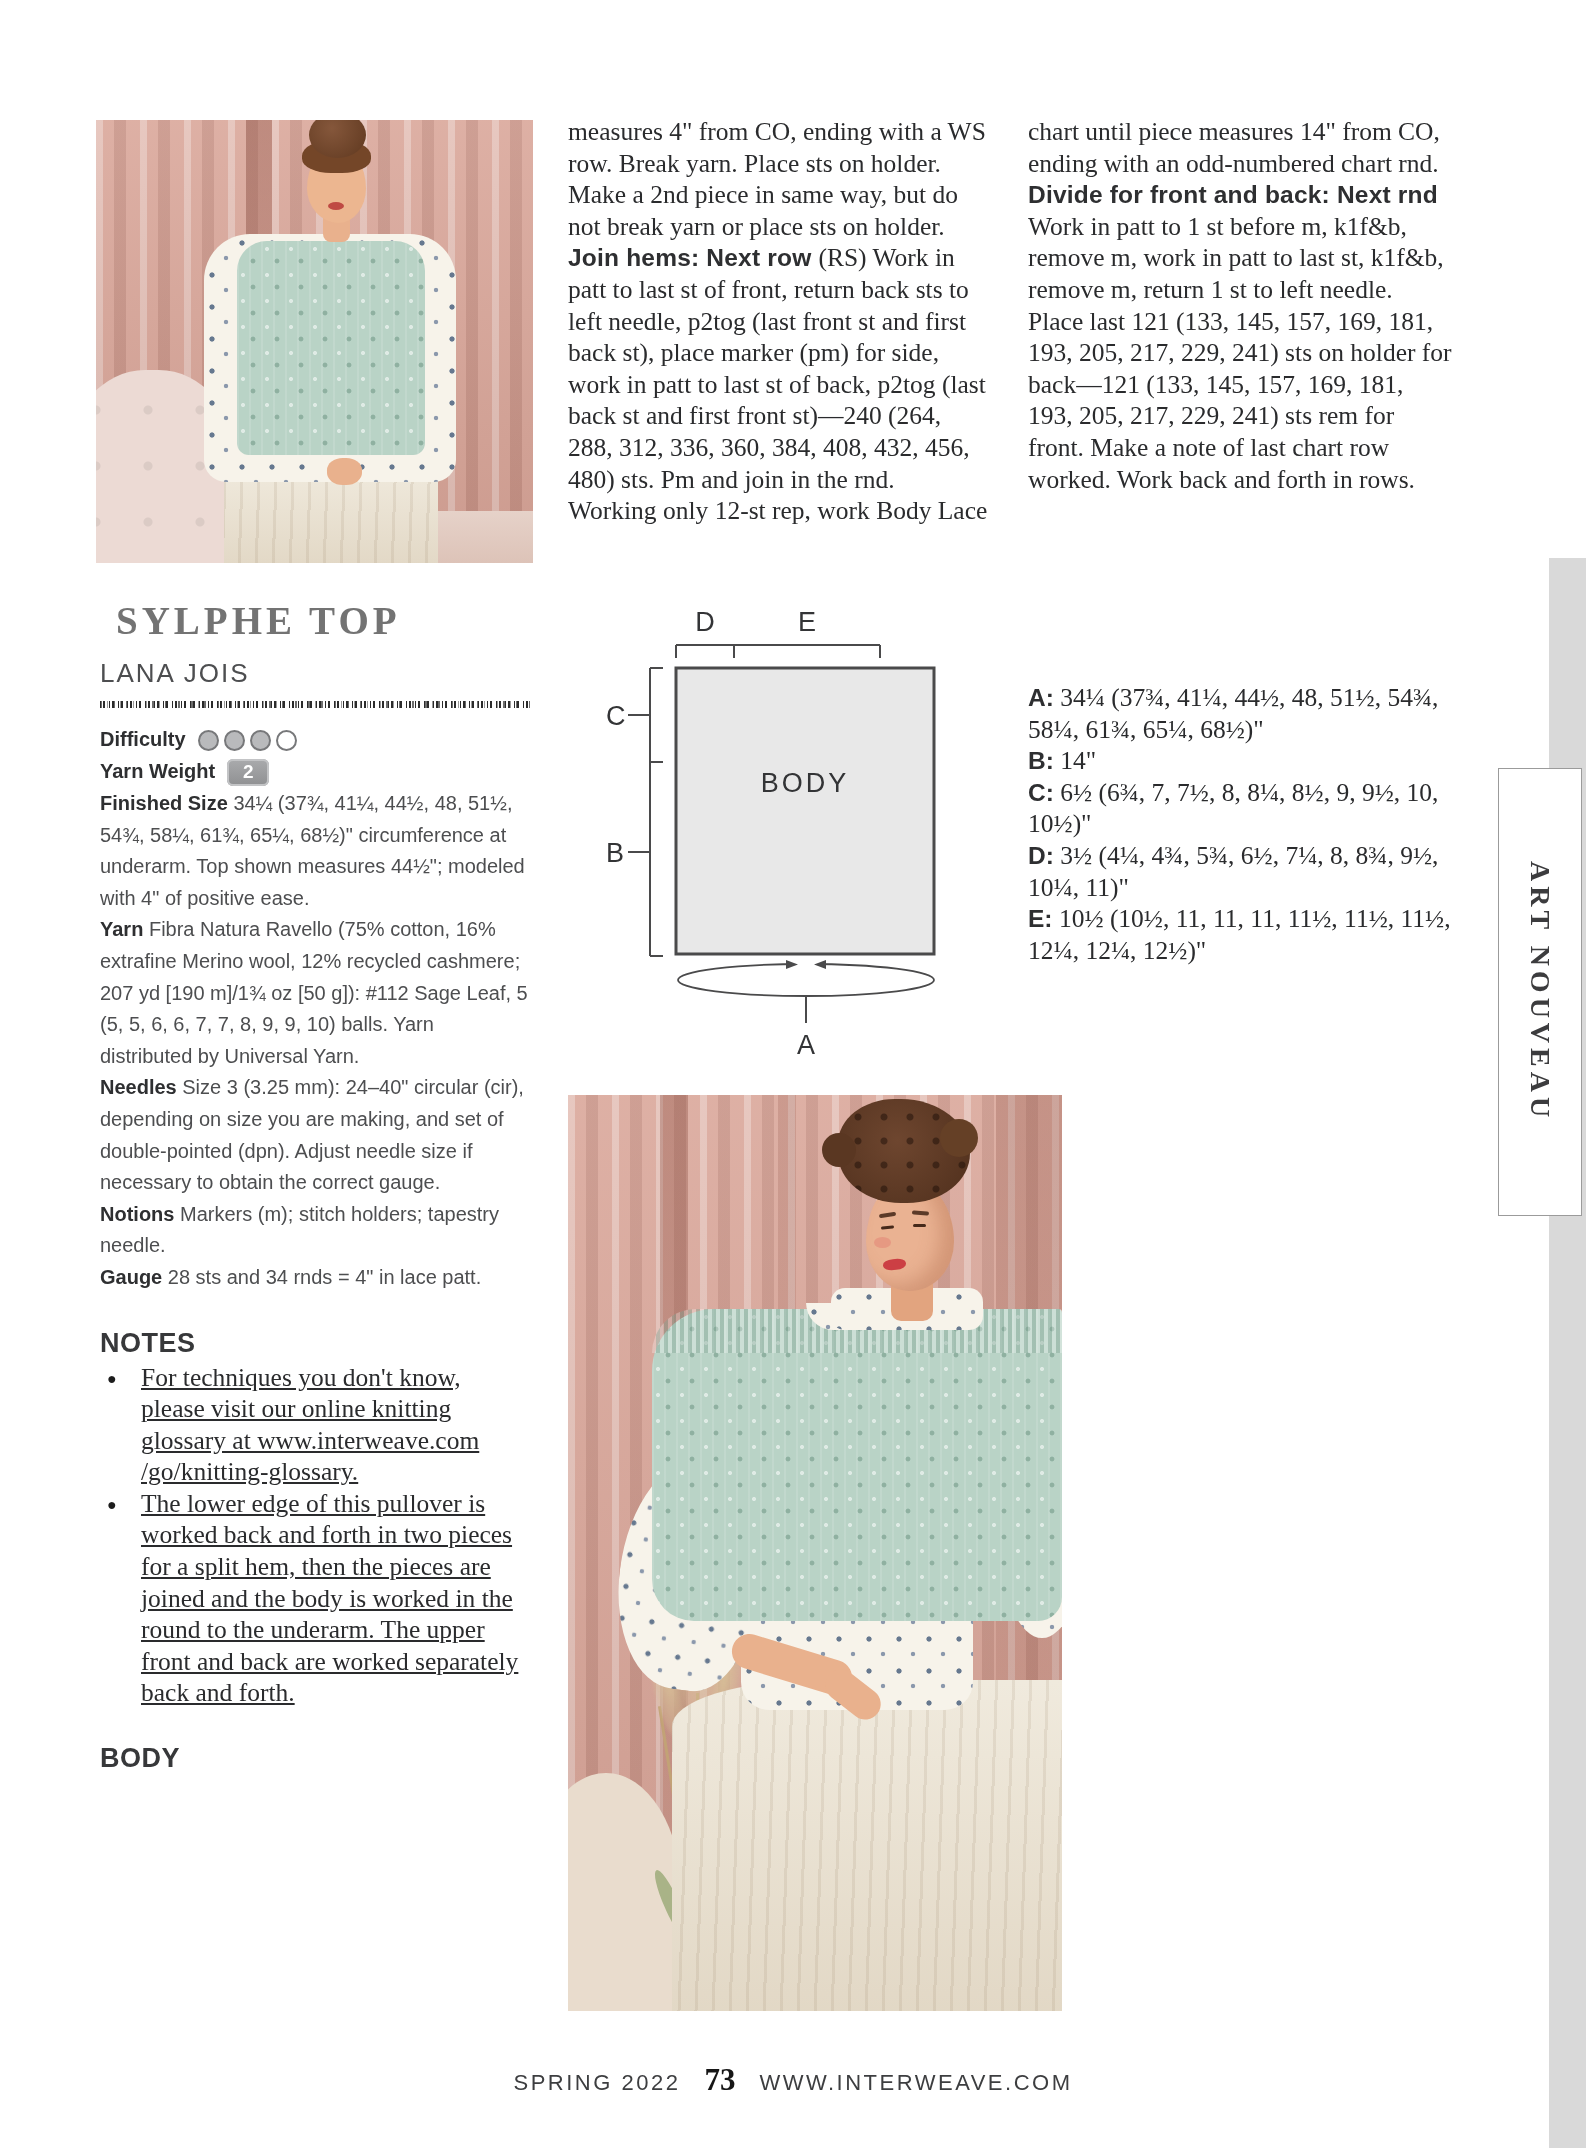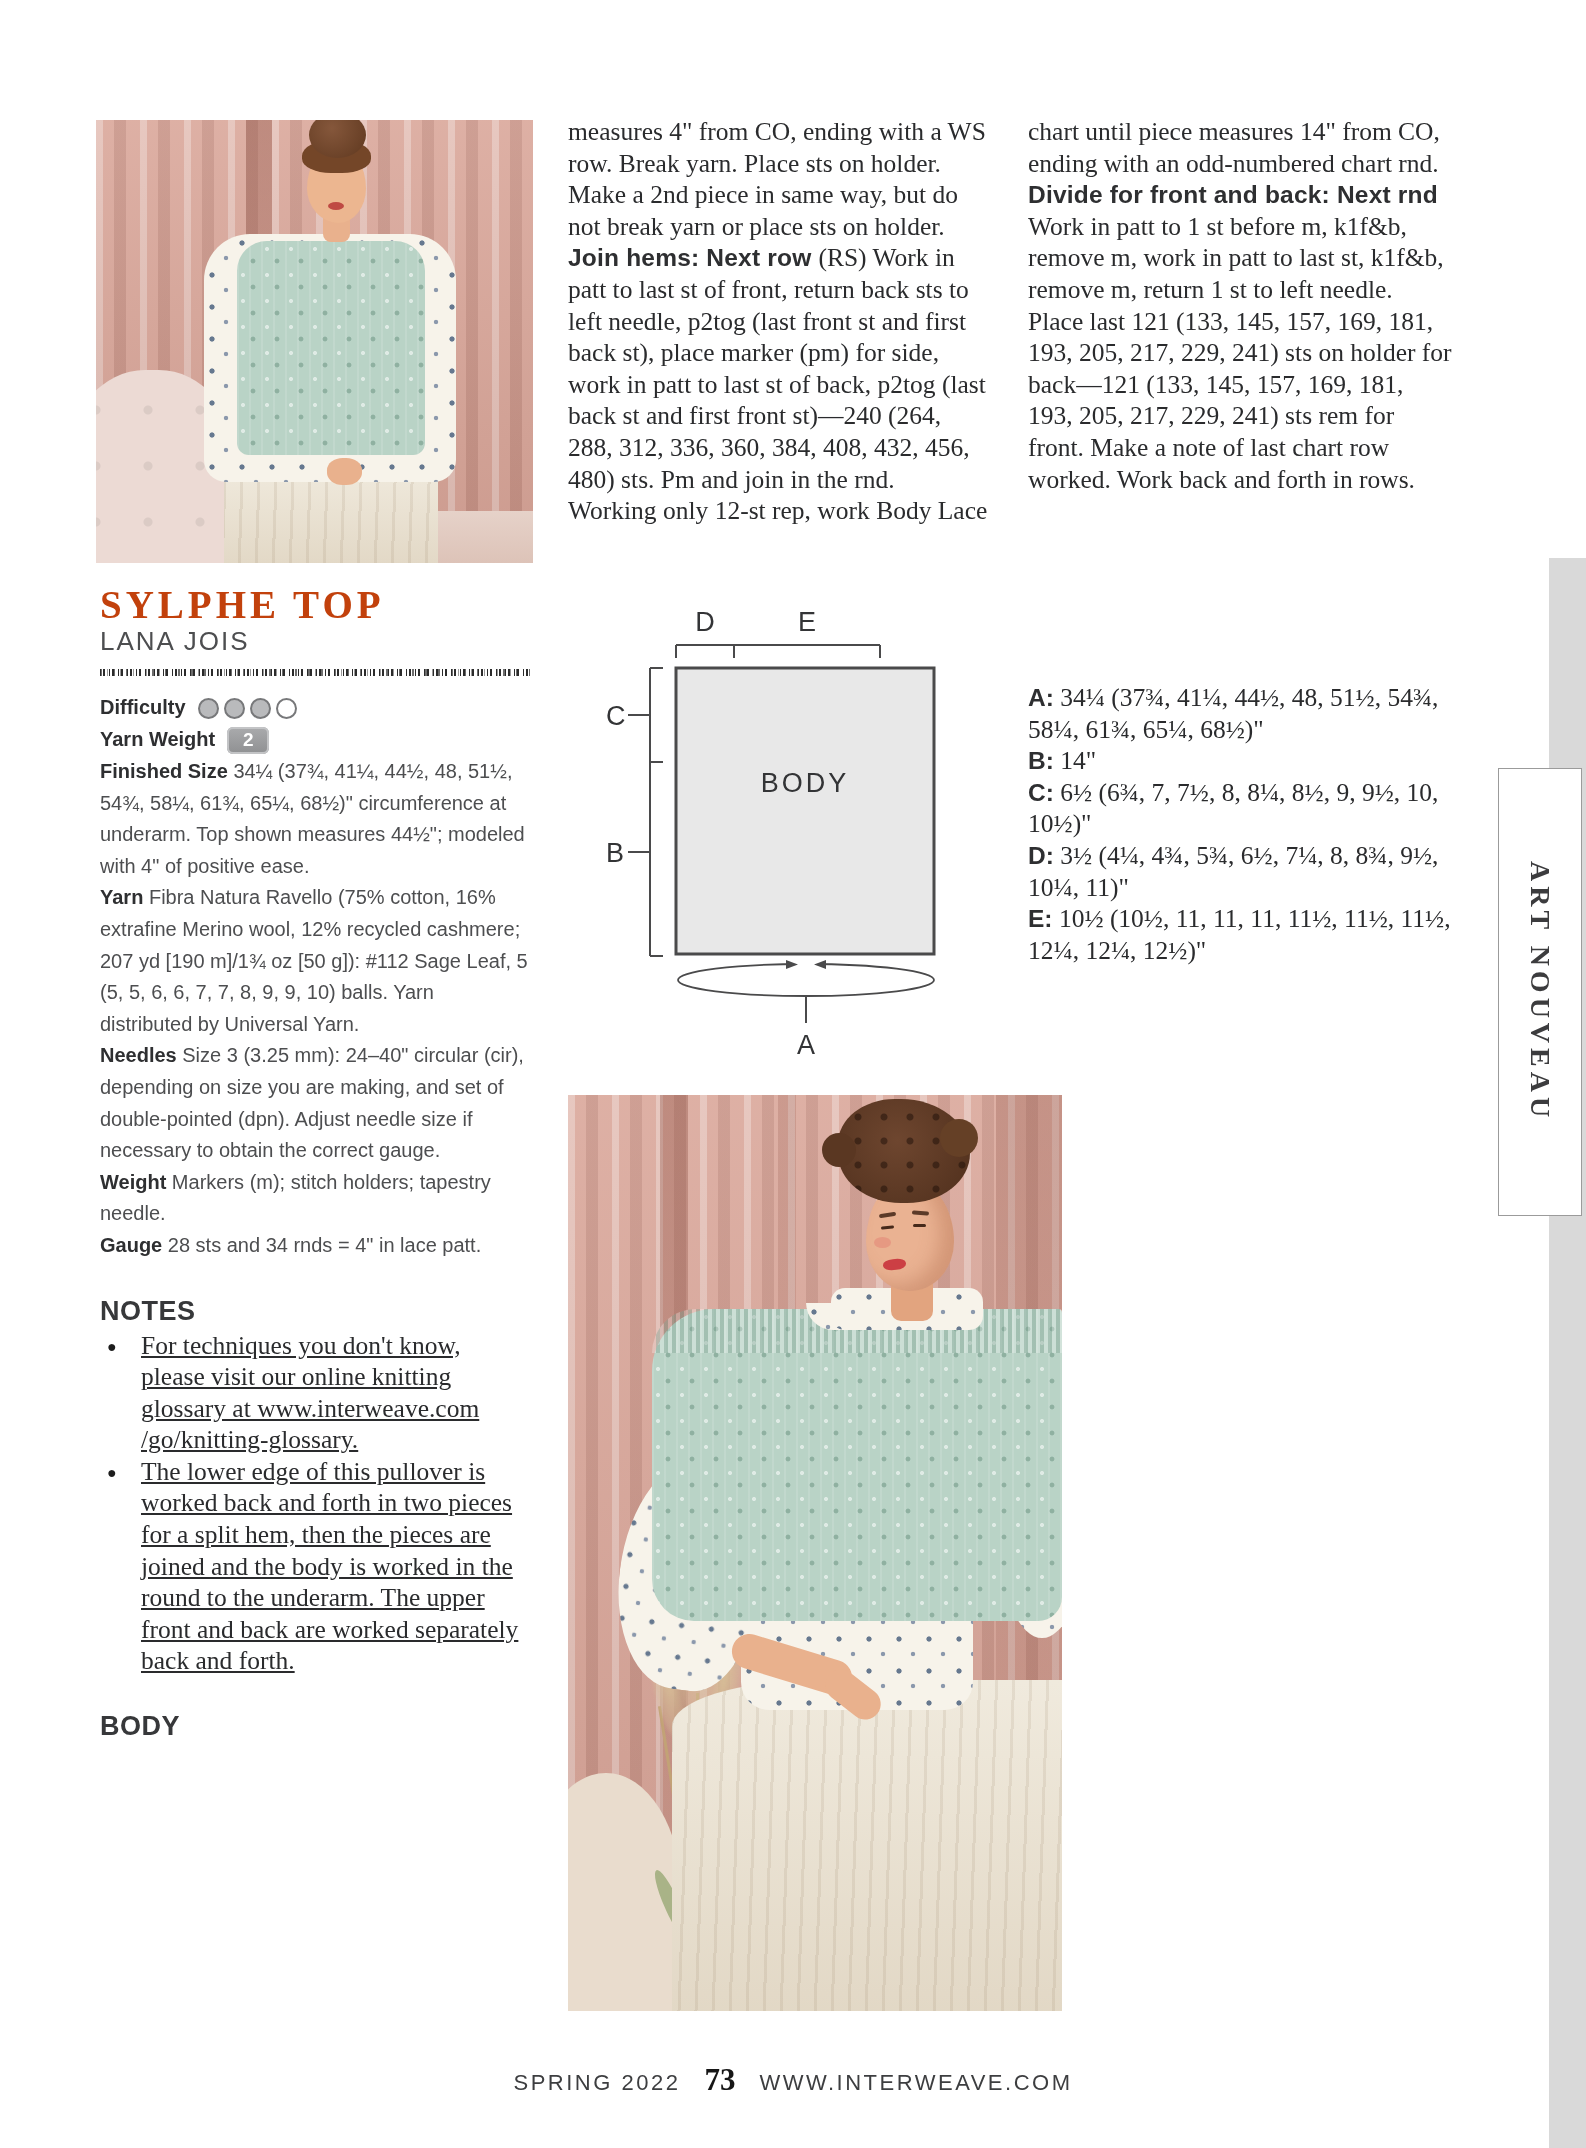--- a/index.html
+++ b/index.html
@@ -9,21 +9,21 @@
   
   .col{position:absolute;}
   .col-left{left:100px;top:584px;width:430px;}
   .col-mid{left:568px;top:116px;width:420px;}
   .col-right{left:1028px;top:116px;width:426px;}
 
   .serif-text{font-family:"Liberation Serif",serif;font-size:25.5px;line-height:31.6px;color:#2a2b2d;margin:0;}
   .lead{font-family:"Liberation Sans",sans-serif;font-weight:700;font-size:24.5px;color:#2e2f31;letter-spacing:.2px;}
 
   .pattern-title{font-family:"Liberation Serif",serif;font-weight:700;font-size:39px;line-height:42px;
-                 letter-spacing:4px;color:#c2410c;margin:0;}
+                 letter-spacing:4px;color:#737373;margin:16px;}
   .byline{font-size:26px;line-height:30px;letter-spacing:2px;color:#4d4e50;}
 
   .barcode-divider{margin-top:13px;height:7px;width:100%;
     background:
       repeating-linear-gradient(90deg,#2b2b2b 0 1px,transparent 1px 3px,#2b2b2b 3px 5px,transparent 5px 9px),
       repeating-linear-gradient(90deg,#6d6d6d 0 2px,transparent 2px 7px,#9a9a9a 7px 8px,transparent 8px 13px);}
 
   .spec-block{margin-top:16px;}
   .spec{font-size:20px;line-height:31.6px;color:#4d4e50;margin:0;}
   .spec strong{color:#2e2f31;font-weight:700;}
@@ -175,21 +175,21 @@
           <span class="dot empty"></span>
         </span>
       </div>
       <div class="inline-row">
         <span class="spec"><strong>Yarn Weight</strong></span>
         <span class="yw-badge">2</span>
       </div>
       <p class="spec"><strong>Finished Size</strong> <span>34¼ (37¾, 41¼, 44½, 48, 51½, 54¾, 58¼, 61¾, 65¼, 68½)" circumference at underarm. Top shown measures 44½"; modeled with 4" of positive ease.</span></p>
       <p class="spec"><strong>Yarn</strong> <span>Fibra Natura Ravello (75% cotton, 16% extrafine Merino wool, 12% recycled cashmere; 207 yd [190 m]/1¾ oz [50 g]): #112 Sage Leaf, 5 (5, 5, 6, 6, 7, 7, 8, 9, 9, 10) balls. Yarn distributed by Universal Yarn.</span></p>
       <p class="spec"><strong>Needles</strong> <span>Size 3 (3.25 mm): 24–40" circular (cir), depending on size you are making, and set of double-pointed (dpn). Adjust needle size if necessary to obtain the correct gauge.</span></p>
-      <p class="spec"><strong>Weight</strong> <span>Markers (m); stitch holders; tapestry needle.</span></p>
+      <p class="spec"><strong>Notions</strong> <span>Markers (m); stitch holders; tapestry needle.</span></p>
       <p class="spec"><strong>Gauge</strong> <span>28 sts and 34 rnds = 4" in lace patt.</span></p>
     </div>
 
     <h2 class="sec-heading">NOTES</h2>
     <div class="note-item"><span>For techniques you don't know, please visit our online knitting glossary at www.interweave.com /go/knitting-glossary.</span></div>
     <div class="note-item"><span>The lower edge of this pullover is worked back and forth in two pieces for a split hem, then the pieces are joined and the body is worked in the round to the underarm. The upper front and back are worked separately back and forth.</span></div>
 
     <h2 class="sec-heading">BODY</h2>
   </div>
 

